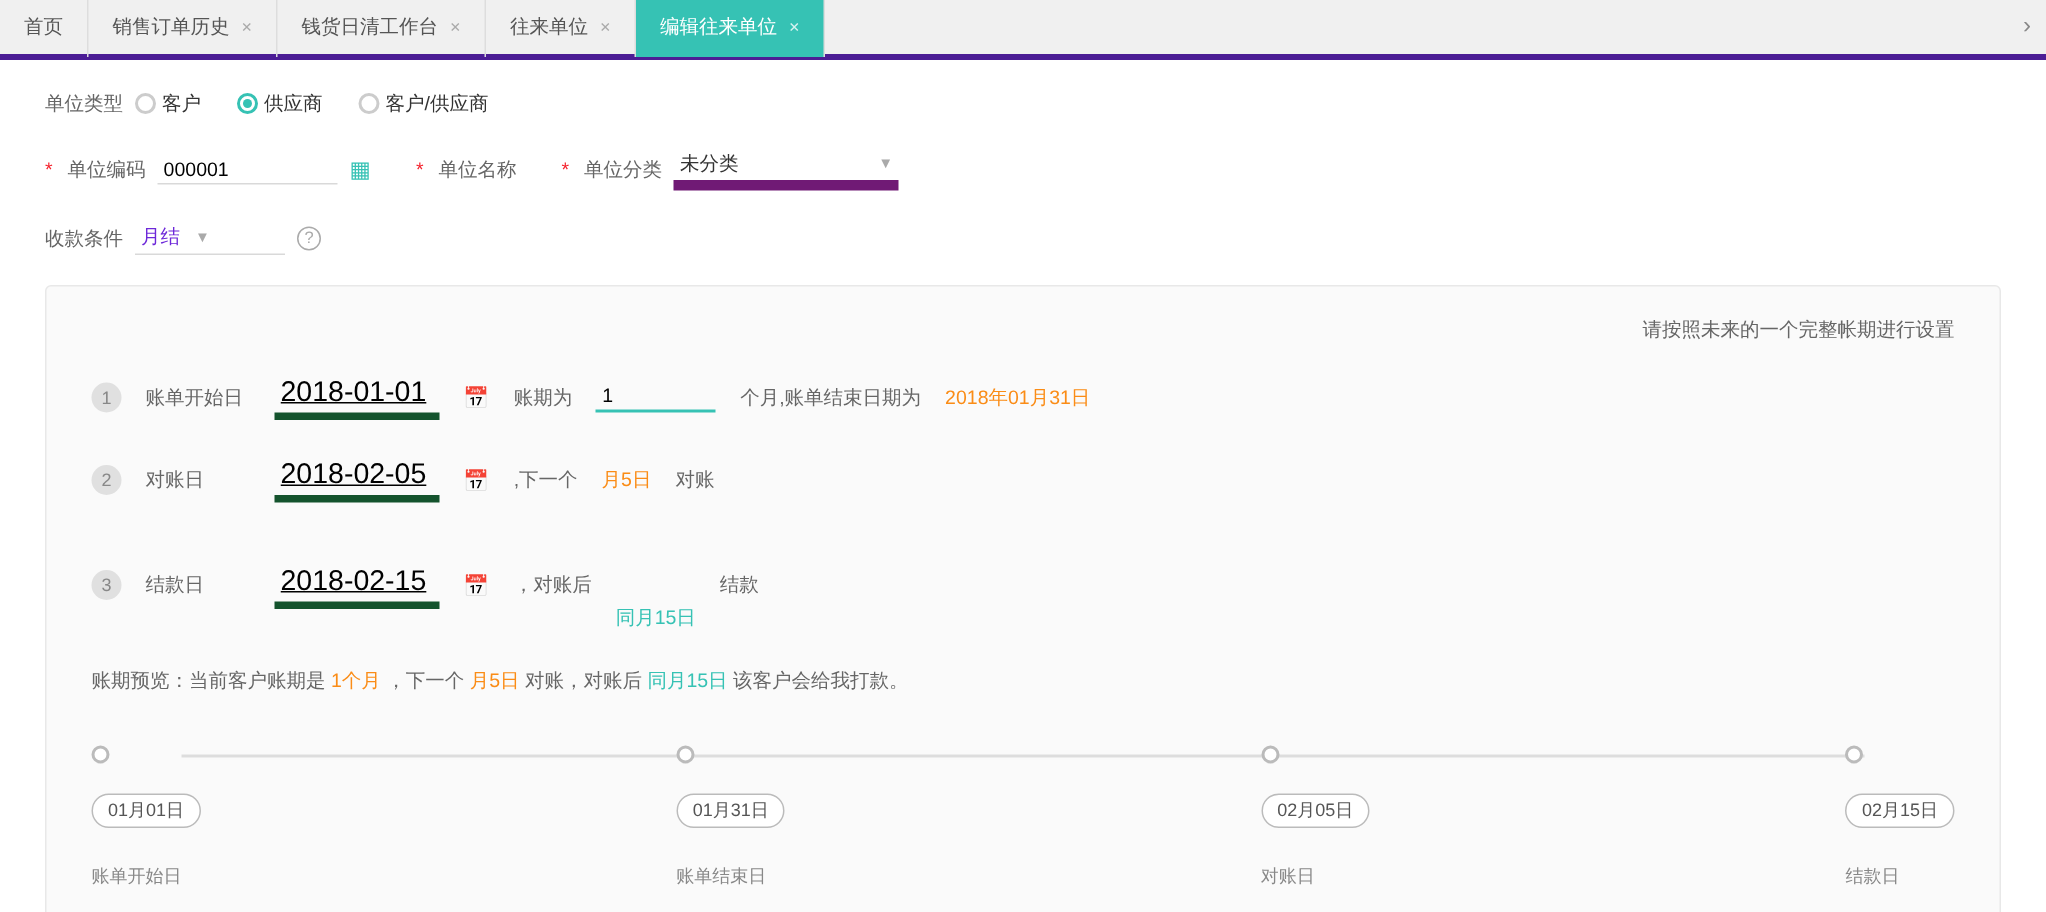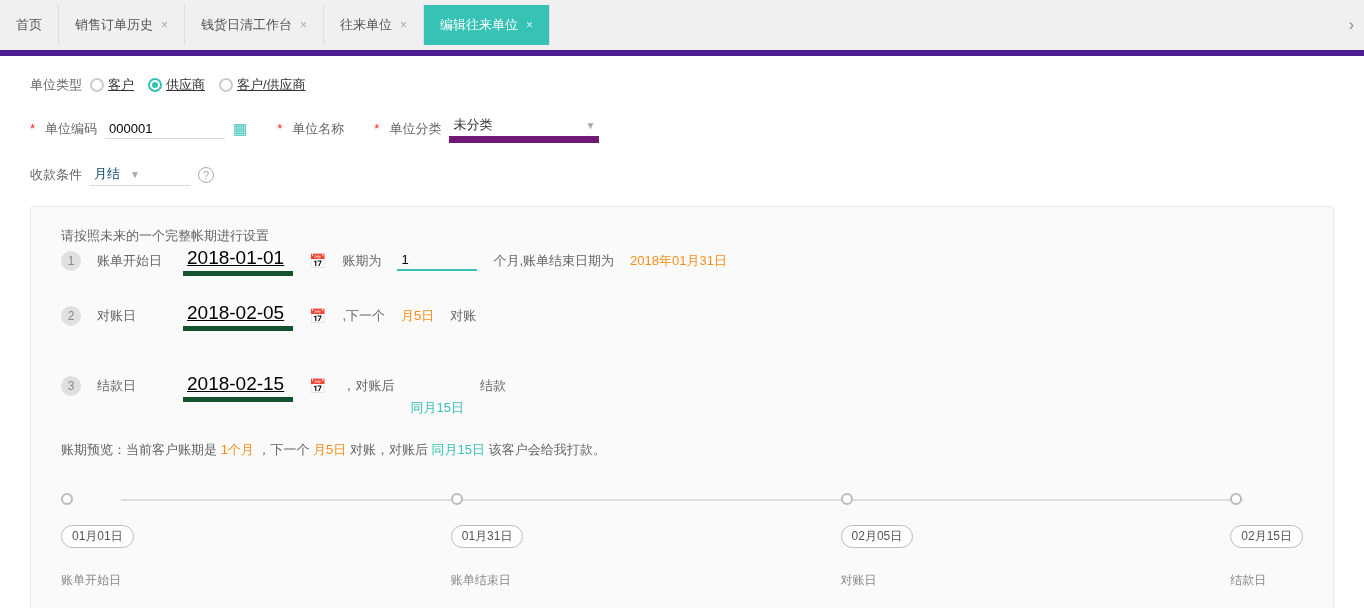--- a/index.html
+++ b/index.html
@@ -3,22 +3,22 @@
   <meta charset="utf-8">
   <style>
     * { box-sizing: border-box; margin: 0; padding: 0; }
     body { font-family: 'Microsoft YaHei', Arial, sans-serif; font-size: 13px; background: #f5f5f5; color: #333; }
 
     
     .tab-bar {
       display: flex;
       align-items: center;
       background: #f0f0f0;
-      border-bottom: 6px solid #4c1d95;
-      height: 56px;
+      border-bottom: 4px solid #4c1d95;
+      height: 40px;
       padding: 0;
     }
     .tab {
       display: flex;
       align-items: center;
       padding: 0 16px;
       height: 40px;
       cursor: pointer;
       font-size: 13px;
       color: #555;
@@ -77,22 +77,21 @@
       border-bottom: 1px solid #d9d9d9;
       outline: none;
       padding: 2px 4px;
       font-size: 13px;
       width: 160px;
       background: transparent;
     }
     .radio-group {
       display: flex;
       align-items: flex-end;
-      gap: 14px;
-      text-decoration: underline;
+      gap: 24px;
     }
     .radio-item {
       display: flex;
       align-items: center;
       gap: 4px;
       cursor: pointer;
     }
     .radio-circle {
       width: 14px;
       height: 14px;
@@ -116,21 +115,21 @@
     
     .select-field {
       display: flex;
       align-items: center;
       border-bottom: 7px solid #701a75;
       padding: 2px 4px;
       cursor: pointer;
       min-width: 120px;
       gap: 4px;
     }
-    .select-value { color: #0c4a6e; font-size: 13px; }
+    .select-value { color: #6d28d9; font-size: 13px; }
     .select-arrow { color: #aaa; font-size: 10px; }
     .help-icon {
       width: 16px;
       height: 16px;
       border-radius: 50%;
       border: 1px solid #aaa;
       display: flex;
       align-items: center;
       justify-content: center;
       font-size: 11px;
@@ -142,20 +141,22 @@
     .inner-panel {
       border: 1px solid #e8e8e8;
       border-radius: 4px;
       padding: 20px 30px;
       background: #fafafa;
       margin-bottom: 20px;
     }
     .panel-title {
       font-size: 13px;
       color: #666;
+      margin-bottom: 20px;
+      text-align: right;
     }
 
     
     .step-row {
       display: flex;
       align-items: center;
       margin-bottom: 24px;
       gap: 16px;
     }
     .step-num {

